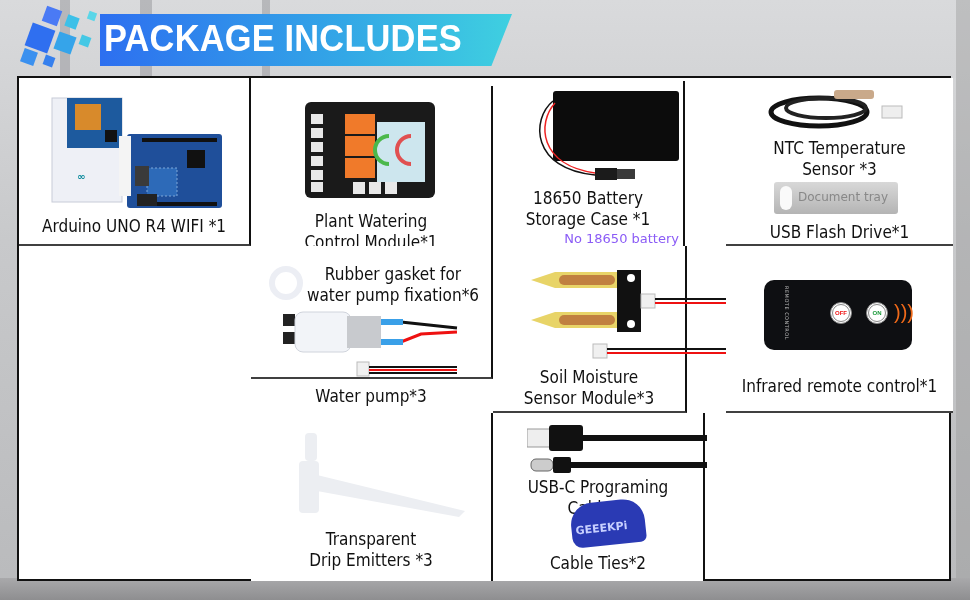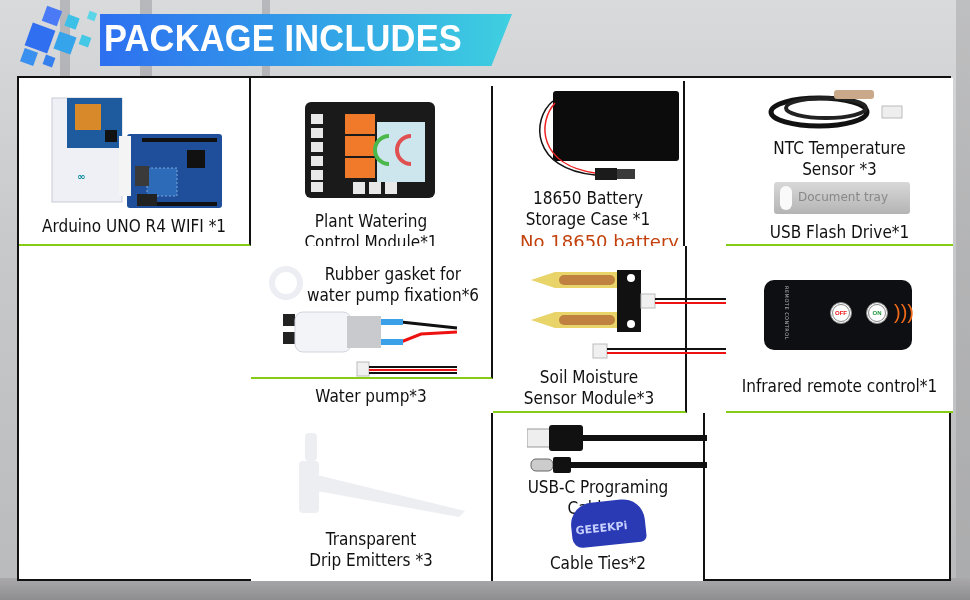--- a/index.html
+++ b/index.html
@@ -16,24 +16,24 @@
   .banner { position: absolute; left: 100px; top: 14px; width: 412px; height: 52px;
     background: linear-gradient(90deg, #2d6ff0 0%, #33a8e6 60%, #3fd0e0 100%);
     clip-path: polygon(0 0, 100% 0, 95% 100%, 0 100%); }
   .banner-title { position: absolute; left: 104px; top: 18px; font-size: 37px; font-weight: bold;
     color: #fff; letter-spacing: 0.2px; font-family: "Liberation Sans", sans-serif; transform: scaleX(0.93); transform-origin: left; }
   .squares { position: absolute; left: 14px; top: 4px; width: 95px; height: 64px; }
   .squares span { position: absolute; background: #3a8af0; transform: rotate(20deg); }
 
   .grid { position: absolute; left: 17px; top: 76px; width: 934px; height: 505px;
     background: #fff; border: 2px solid #111; }
-  .cell { position: absolute; background: #fff; border-right: 2px solid #111; border-bottom: 2px solid #84cc16; }
+  .cell { position: absolute; background: #fff; border-right: 2px solid #111; border-bottom: 2px solid #404040; }
   .label { position: absolute; left: 0; right: 0; text-align: center; color: #111;
     font-size: 17px; line-height: 21px; font-family: "DejaVu Sans", sans-serif; transform: scaleX(0.9); }
-  .note { position: absolute; color: #c2410c; font-size: 18px; font-family: "DejaVu Sans", sans-serif; }
+  .note { position: absolute; color: #8b5cf6; font-size: 13px; font-family: "DejaVu Sans", sans-serif; }
   .pic { position: absolute; }
 </style>
 </head>
 <body>
 
 <div class="bg-deco">
   <div class="pillar" style="left:60px;width:10px"></div>
   <div class="pillar" style="left:140px;width:12px"></div>
   <div class="pillar" style="left:262px;width:8px"></div>
   <div class="pillar" style="left:956px;width:14px;background:rgba(150,150,150,.4)"></div>
@@ -125,21 +125,21 @@
     <svg class="pic" style="left:38px;top:6px" width="150" height="50" viewBox="0 0 150 50">
       <ellipse cx="55" cy="28" rx="48" ry="14" fill="none" stroke="#111" stroke-width="5"></ellipse>
       <ellipse cx="62" cy="24" rx="40" ry="10" fill="none" stroke="#222" stroke-width="4"></ellipse>
       <rect x="70" y="6" width="40" height="9" rx="3" fill="#c9a98a"></rect>
       <rect x="118" y="22" width="20" height="12" fill="#eee" stroke="#bbb"></rect>
     </svg>
     <div class="label" style="top:60px">
       <div>NTC Temperature</div>
       <div>Sensor *3</div>
     </div>
-    <div class="pic" style="left:48px;top:104px;width:136px;height:32px;background:linear-gradient(180deg,#d8d8d8,#b4b4b4);border-radius:3px">
+    <div class="pic" style="left:48px;top:104px;width:124px;height:32px;background:linear-gradient(180deg,#d8d8d8,#b4b4b4);border-radius:3px">
       <div style="position:absolute;left:6px;top:4px;width:12px;height:24px;border-radius:6px;background:#fafafa"></div>
       <div style="position:absolute;left:24px;top:8px;font-size:12px;color:#888;font-family:'DejaVu Sans',sans-serif">Document tray</div>
     </div>
     <div class="label" style="top:144px">
       <span>USB Flash Drive*1</span>
     </div>
   </div>
 
 
   <div class="cell" style="left:232px;top:168px;width:242px;height:133px">

